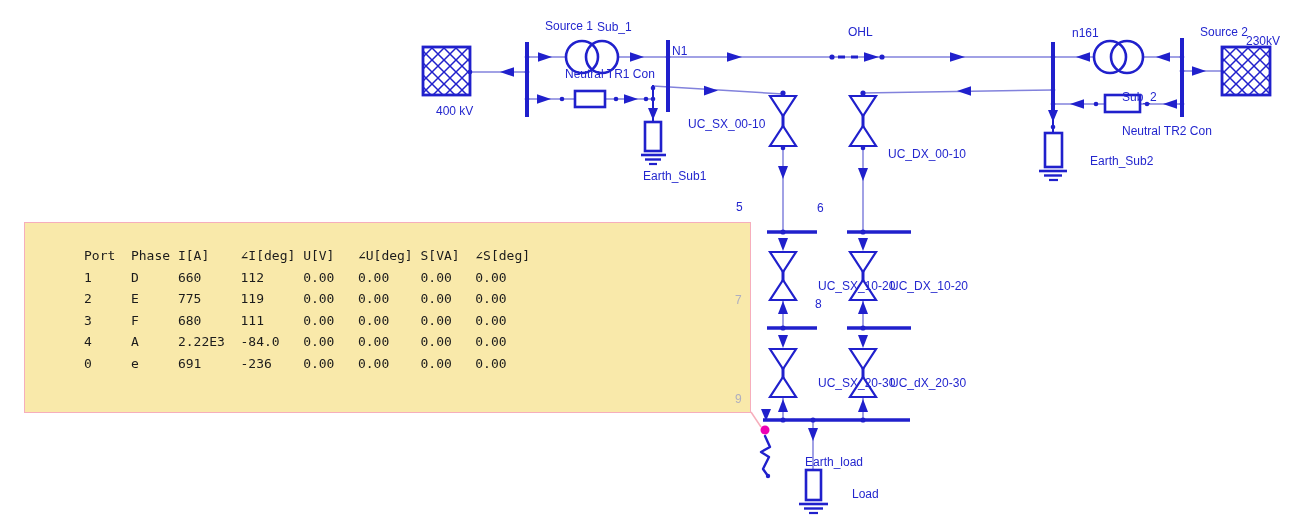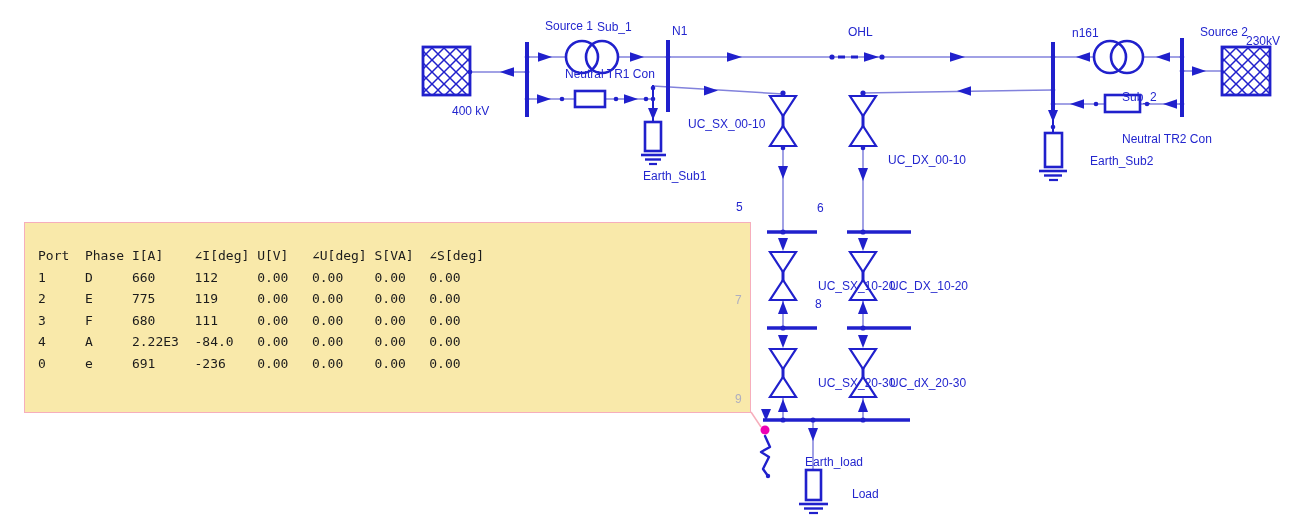--- a/index.html
+++ b/index.html
@@ -11,21 +11,21 @@
        color:#2326CE;white-space:nowrap;letter-spacing:0px;}
   .lbl-grey{color:#AEAEC0;}
   
   #tooltip{position:absolute;left:24px;top:222px;width:727px;height:191px;
            box-sizing:border-box;background:#F9E9AA;border:1px solid #F6AEBC;
            z-index:2;padding:22px 12px 0 13px;
            font-family:"DejaVu Sans Mono", monospace;font-size:13px;
            line-height:21.5px;color:#1c1c1c;}
   #tooltip .tt-title{white-space:pre;}
   #tooltip table{border-collapse:collapse;table-layout:fixed;
-                 font:13px/21.5px "DejaVu Sans Mono", monospace;color:#1c1c1c;}
+                 font:13px/21.5px "DejaVu Sans Mono", monospace;color:#1c1c1c;margin-left:46px;}
   #tooltip td,#tooltip th{padding:0;margin:0;text-align:left;font-weight:normal;
                           white-space:pre;overflow:visible;}
 </style>
 </head>
 <body>
 
 <div id="stage">
 
 <svg id="circuit" width="1309" height="531" viewBox="0 0 1309 531">
   <defs>
@@ -225,43 +225,43 @@
   <g>
     <line x1="751" y1="412" x2="761" y2="427" stroke="#F6AEBC" stroke-width="1.5"></line>
     <polyline points="765,436 770,447 761,452 769,457 763,469 768,476" fill="none" stroke="#2020CC" stroke-width="2.4" stroke-linejoin="round" stroke-linecap="round"></polyline>
     <circle cx="768" cy="476" r="2.2" fill="#2020CC"></circle>
     <circle cx="765" cy="430" r="4.5" fill="#EE00B4"></circle>
   </g>
 </svg>
 
 <span class="lbl" style="left:545px;top:19px">Source 1</span>
 <span class="lbl" style="left:597px;top:20px">Sub_1</span>
-<span class="lbl" style="left:672px;top:24px">N1</span>
+<span class="lbl" style="left:672px;top:44px">N1</span>
 <span class="lbl" style="left:565px;top:67px">Neutral TR1 Con</span>
-<span class="lbl" style="left:452px;top:104px">400 kV</span>
+<span class="lbl" style="left:436px;top:104px">400 kV</span>
 <span class="lbl" style="left:643px;top:169px">Earth_Sub1</span>
 <span class="lbl" style="left:848px;top:25px">OHL</span>
 <span class="lbl" style="left:688px;top:117px">UC_SX_00-10</span>
-<span class="lbl" style="left:888px;top:153px">UC_DX_00-10</span>
+<span class="lbl" style="left:888px;top:147px">UC_DX_00-10</span>
 <span class="lbl" style="left:736px;top:200px">5</span>
 <span class="lbl" style="left:817px;top:201px">6</span>
 <span class="lbl lbl-grey" style="left:735px;top:293px">7</span>
 <span class="lbl" style="left:815px;top:297px">8</span>
 <span class="lbl lbl-grey" style="left:735px;top:392px">9</span>
 <span class="lbl" style="left:818px;top:279px">UC_SX_10-20</span>
 <span class="lbl" style="left:890px;top:279px">UC_DX_10-20</span>
 <span class="lbl" style="left:818px;top:376px">UC_SX_20-30</span>
 <span class="lbl" style="left:890px;top:376px">UC_dX_20-30</span>
 <span class="lbl" style="left:805px;top:455px">Earth_load</span>
 <span class="lbl" style="left:852px;top:487px">Load</span>
 <span class="lbl" style="left:1072px;top:26px">n161</span>
 <span class="lbl" style="left:1200px;top:25px">Source 2</span>
 <span class="lbl" style="left:1246px;top:34px">230kV</span>
 <span class="lbl" style="left:1122px;top:90px">Sub_2</span>
-<span class="lbl" style="left:1122px;top:132px">Neutral TR2 Con</span>
+<span class="lbl" style="left:1122px;top:124px">Neutral TR2 Con</span>
 <span class="lbl" style="left:1090px;top:154px">Earth_Sub2</span>
 
 <div id="tooltip">
   <table>
     <colgroup>
       <col style="width:6ch">
           <col style="width:6ch">
           <col style="width:8ch">
           <col style="width:8ch">
       <col style="width:7ch">

